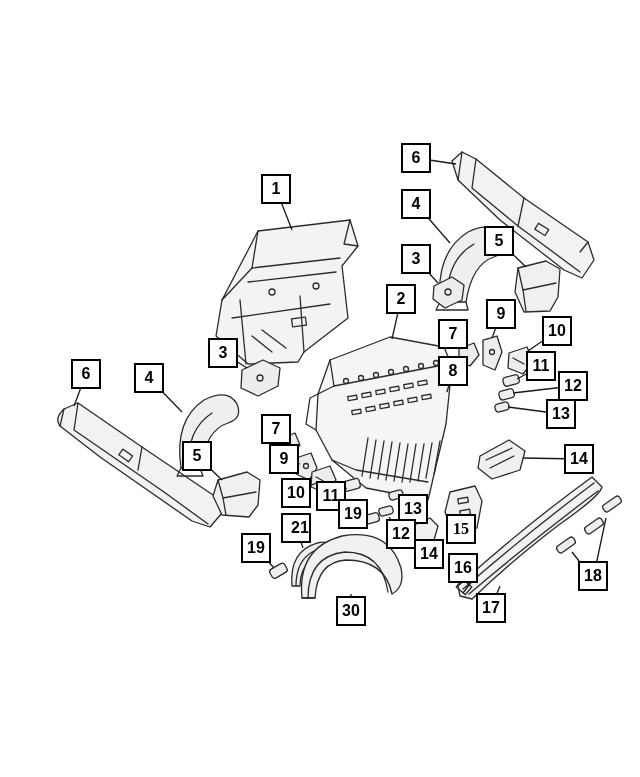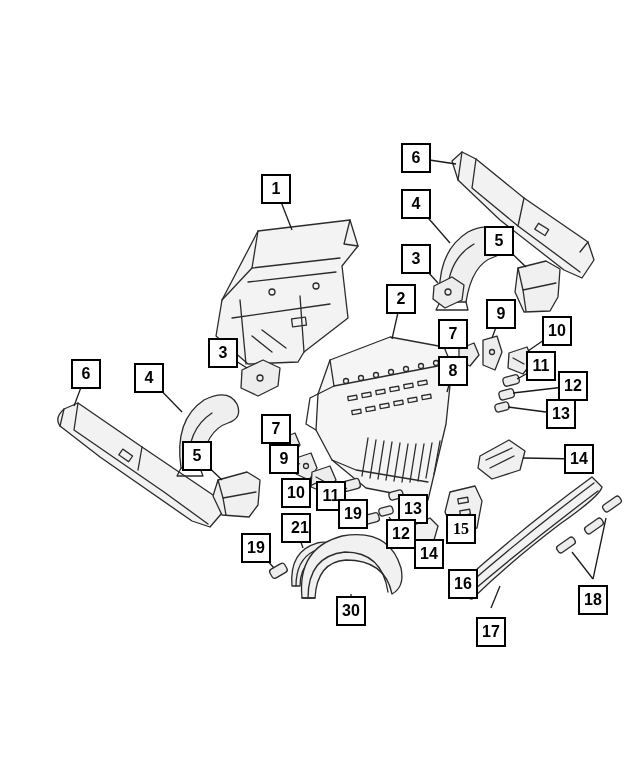--- a/index.html
+++ b/index.html
@@ -280,17 +280,17 @@
       <div class="callout" style="left: 296px; top: 493px;">10</div>
       <div class="callout" style="left: 331px; top: 496px;">11</div>
       <div class="callout" style="left: 353px; top: 514px;">19</div>
       <div class="callout" style="left: 413px; top: 509px;">13</div>
       <div class="callout" style="left: 401px; top: 534px;">12</div>
       <div class="callout" style="left: 296px; top: 528px; padding-left: 8px;">21</div>
       <div class="callout" style="left: 429px; top: 554px;">14</div>
       <div class="callout" style="left: 461px; top: 529px; font-family: Liberation Serif, serif;">15</div>
       <div class="callout" style="left: 256px; top: 548px;">19</div>
       <div class="callout" style="left: 351px; top: 611px;">30</div>
-      <div class="callout" style="left: 463px; top: 584px;">16</div>
-      <div class="callout" style="left: 491px; top: 632px;">17</div>
-      <div class="callout" style="left: 593px; top: 600px;">18</div>
+      <div class="callout" style="left: 463px; top: 568px;">16</div>
+      <div class="callout" style="left: 491px; top: 608px;">17</div>
+      <div class="callout" style="left: 593px; top: 576px;">18</div>
     </div>
 </div>
 
 </body></html>

